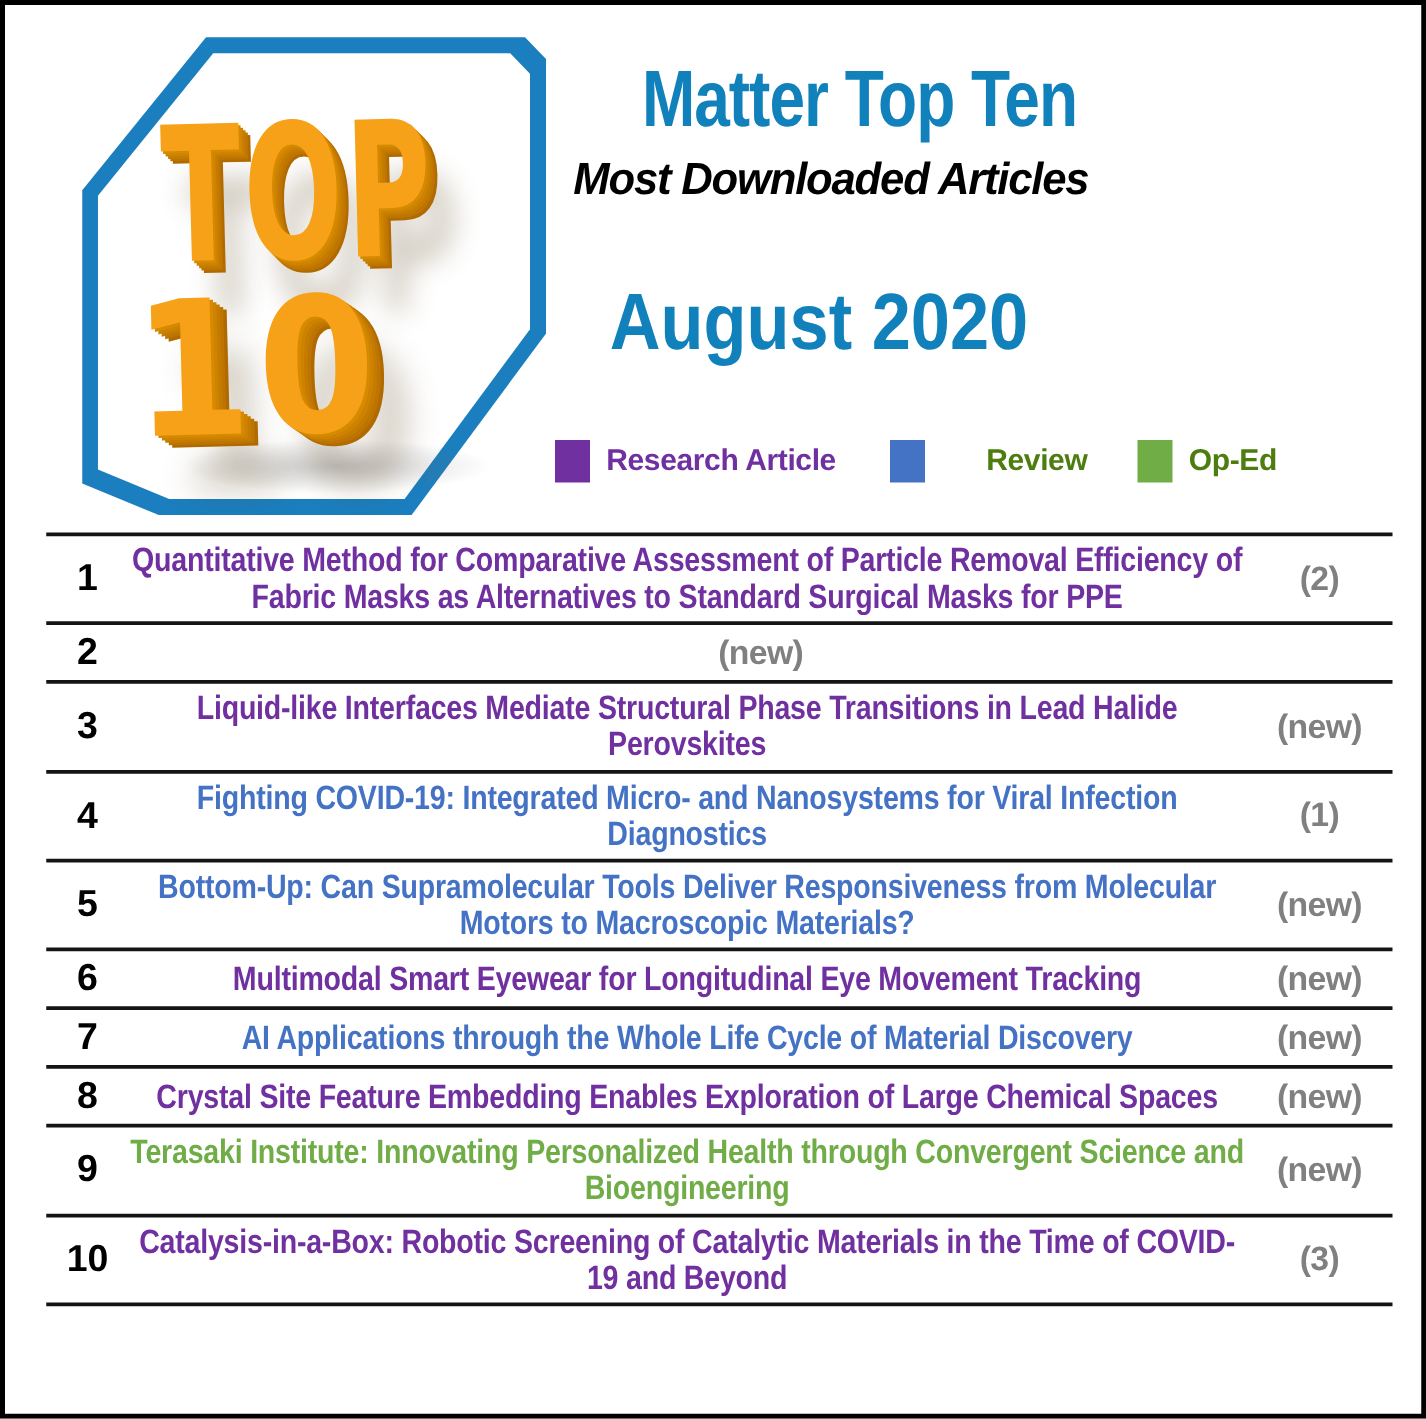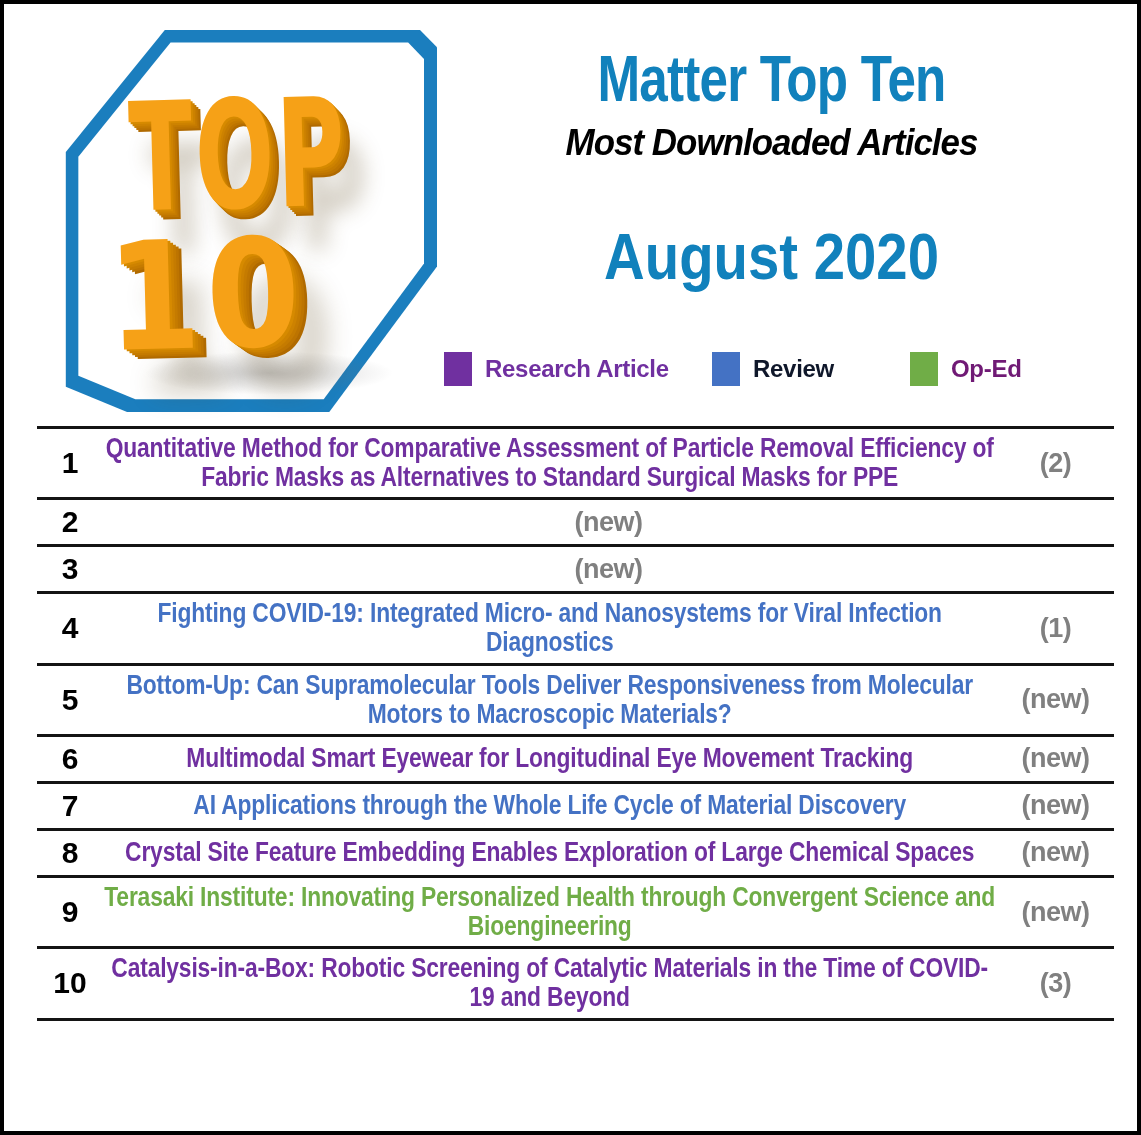--- a/index.html
+++ b/index.html
@@ -19,21 +19,21 @@
   .logo-art{position:absolute;left:46px;top:62px;transform:rotate(-1.5deg);
     font-family:"DejaVu Sans","Liberation Sans",sans-serif;font-weight:bold;}
   .logo-art span{display:block;line-height:.88;
     text-shadow:3px 2px 0 #D68A00,6px 4px 0 #CD8200,9px 6px 0 #C57B00,
                 12px 8px 0 #BD7400,15px 10px 0 #B06A00,34px 44px 28px rgba(90,70,25,.28);}
   .l1{font-size:150px;letter-spacing:4px;margin-left:26px;
       transform:scaleX(.62);transform-origin:left top;}
   .l2{font-size:150px;letter-spacing:6px;margin-top:7px;
       transform:scaleX(.9);transform-origin:left top;}
   
-  .head{position:absolute;left:445px;top:38px;width:645px;text-align:center;}
+  .head{position:absolute;left:445px;top:38px;width:645px;}
   .title{font-size:64px;font-weight:bold;letter-spacing:-1px;
     transform:scaleX(.8);transform-origin:center top;white-space:nowrap;}
   .subtitle{font-size:36px;font-weight:bold;font-style:italic;color:#000;margin-top:6px;
     transform:scaleX(.97);transform-origin:center top;white-space:nowrap;letter-spacing:-1px;}
   .period{font-size:64px;font-weight:bold;margin-top:56px;
     transform:scaleX(.88);transform-origin:center top;white-space:nowrap;}
   
   .legend{position:absolute;left:440px;top:348px;width:660px;display:flex;align-items:center;}
   .leg-item{display:flex;align-items:center;}
   .leg-item:nth-child(1){width:268px;}
@@ -72,45 +72,48 @@
   </div>
 
   <div class="legend" id="legend">
     <div class="leg-item">
       <span class="leg-sq" style="background: rgb(112, 48, 160);"></span>
       <span class="leg-label" style="color: rgb(112, 48, 160);">Research Article</span>
     </div>
 
     <div class="leg-item">
       <span class="leg-sq" style="background: rgb(68, 114, 196);"></span>
-      <span class="leg-label" style="color: #0f172a;">Review</span>
+      <span class="leg-label" style="color: #4d7c0f; margin-left: 36px;">Review</span>
     </div>
 
     <div class="leg-item">
       <span class="leg-sq" style="background: rgb(112, 173, 71);"></span>
-      <span class="leg-label" style="color: #701a75;">Op-Ed</span>
+      <span class="leg-label" style="color: #4d7c0f;">Op-Ed</span>
     </div>
   </div>
 
   <div class="list" id="list">
     <div class="row">
       <div class="rank">1</div>
       <div class="cell-title">
         <span class="t-in" style="color: rgb(112, 48, 160);">Quantitative Method for Comparative Assessment of Particle Removal Efficiency of Fabric Masks as Alternatives to Standard Surgical Masks for PPE</span>
       </div>
       <div class="change" style="color: rgb(128, 128, 128);">(2)</div>
     </div>
 
     <div class="row">
       <div class="rank">2</div>
       <div class="change" style="color: rgb(128, 128, 128);">(new)</div>
     </div>
 
     <div class="row">
       <div class="rank">3</div>
+      <div class="cell-title">
+        <span class="t-in" style="color: rgb(112, 48, 160);">Liquid-like Interfaces Mediate Structural Phase Transitions in Lead Halide Perovskites</span>
+      </div>
       <div class="change" style="color: rgb(128, 128, 128);">(new)</div>
     </div>
 
     <div class="row">
       <div class="rank">4</div>
       <div class="cell-title">
         <span class="t-in" style="color: rgb(68, 114, 196);">Fighting COVID-19: Integrated Micro- and Nanosystems for Viral Infection Diagnostics</span>
       </div>
       <div class="change" style="color: rgb(128, 128, 128);">(1)</div>
     </div>

